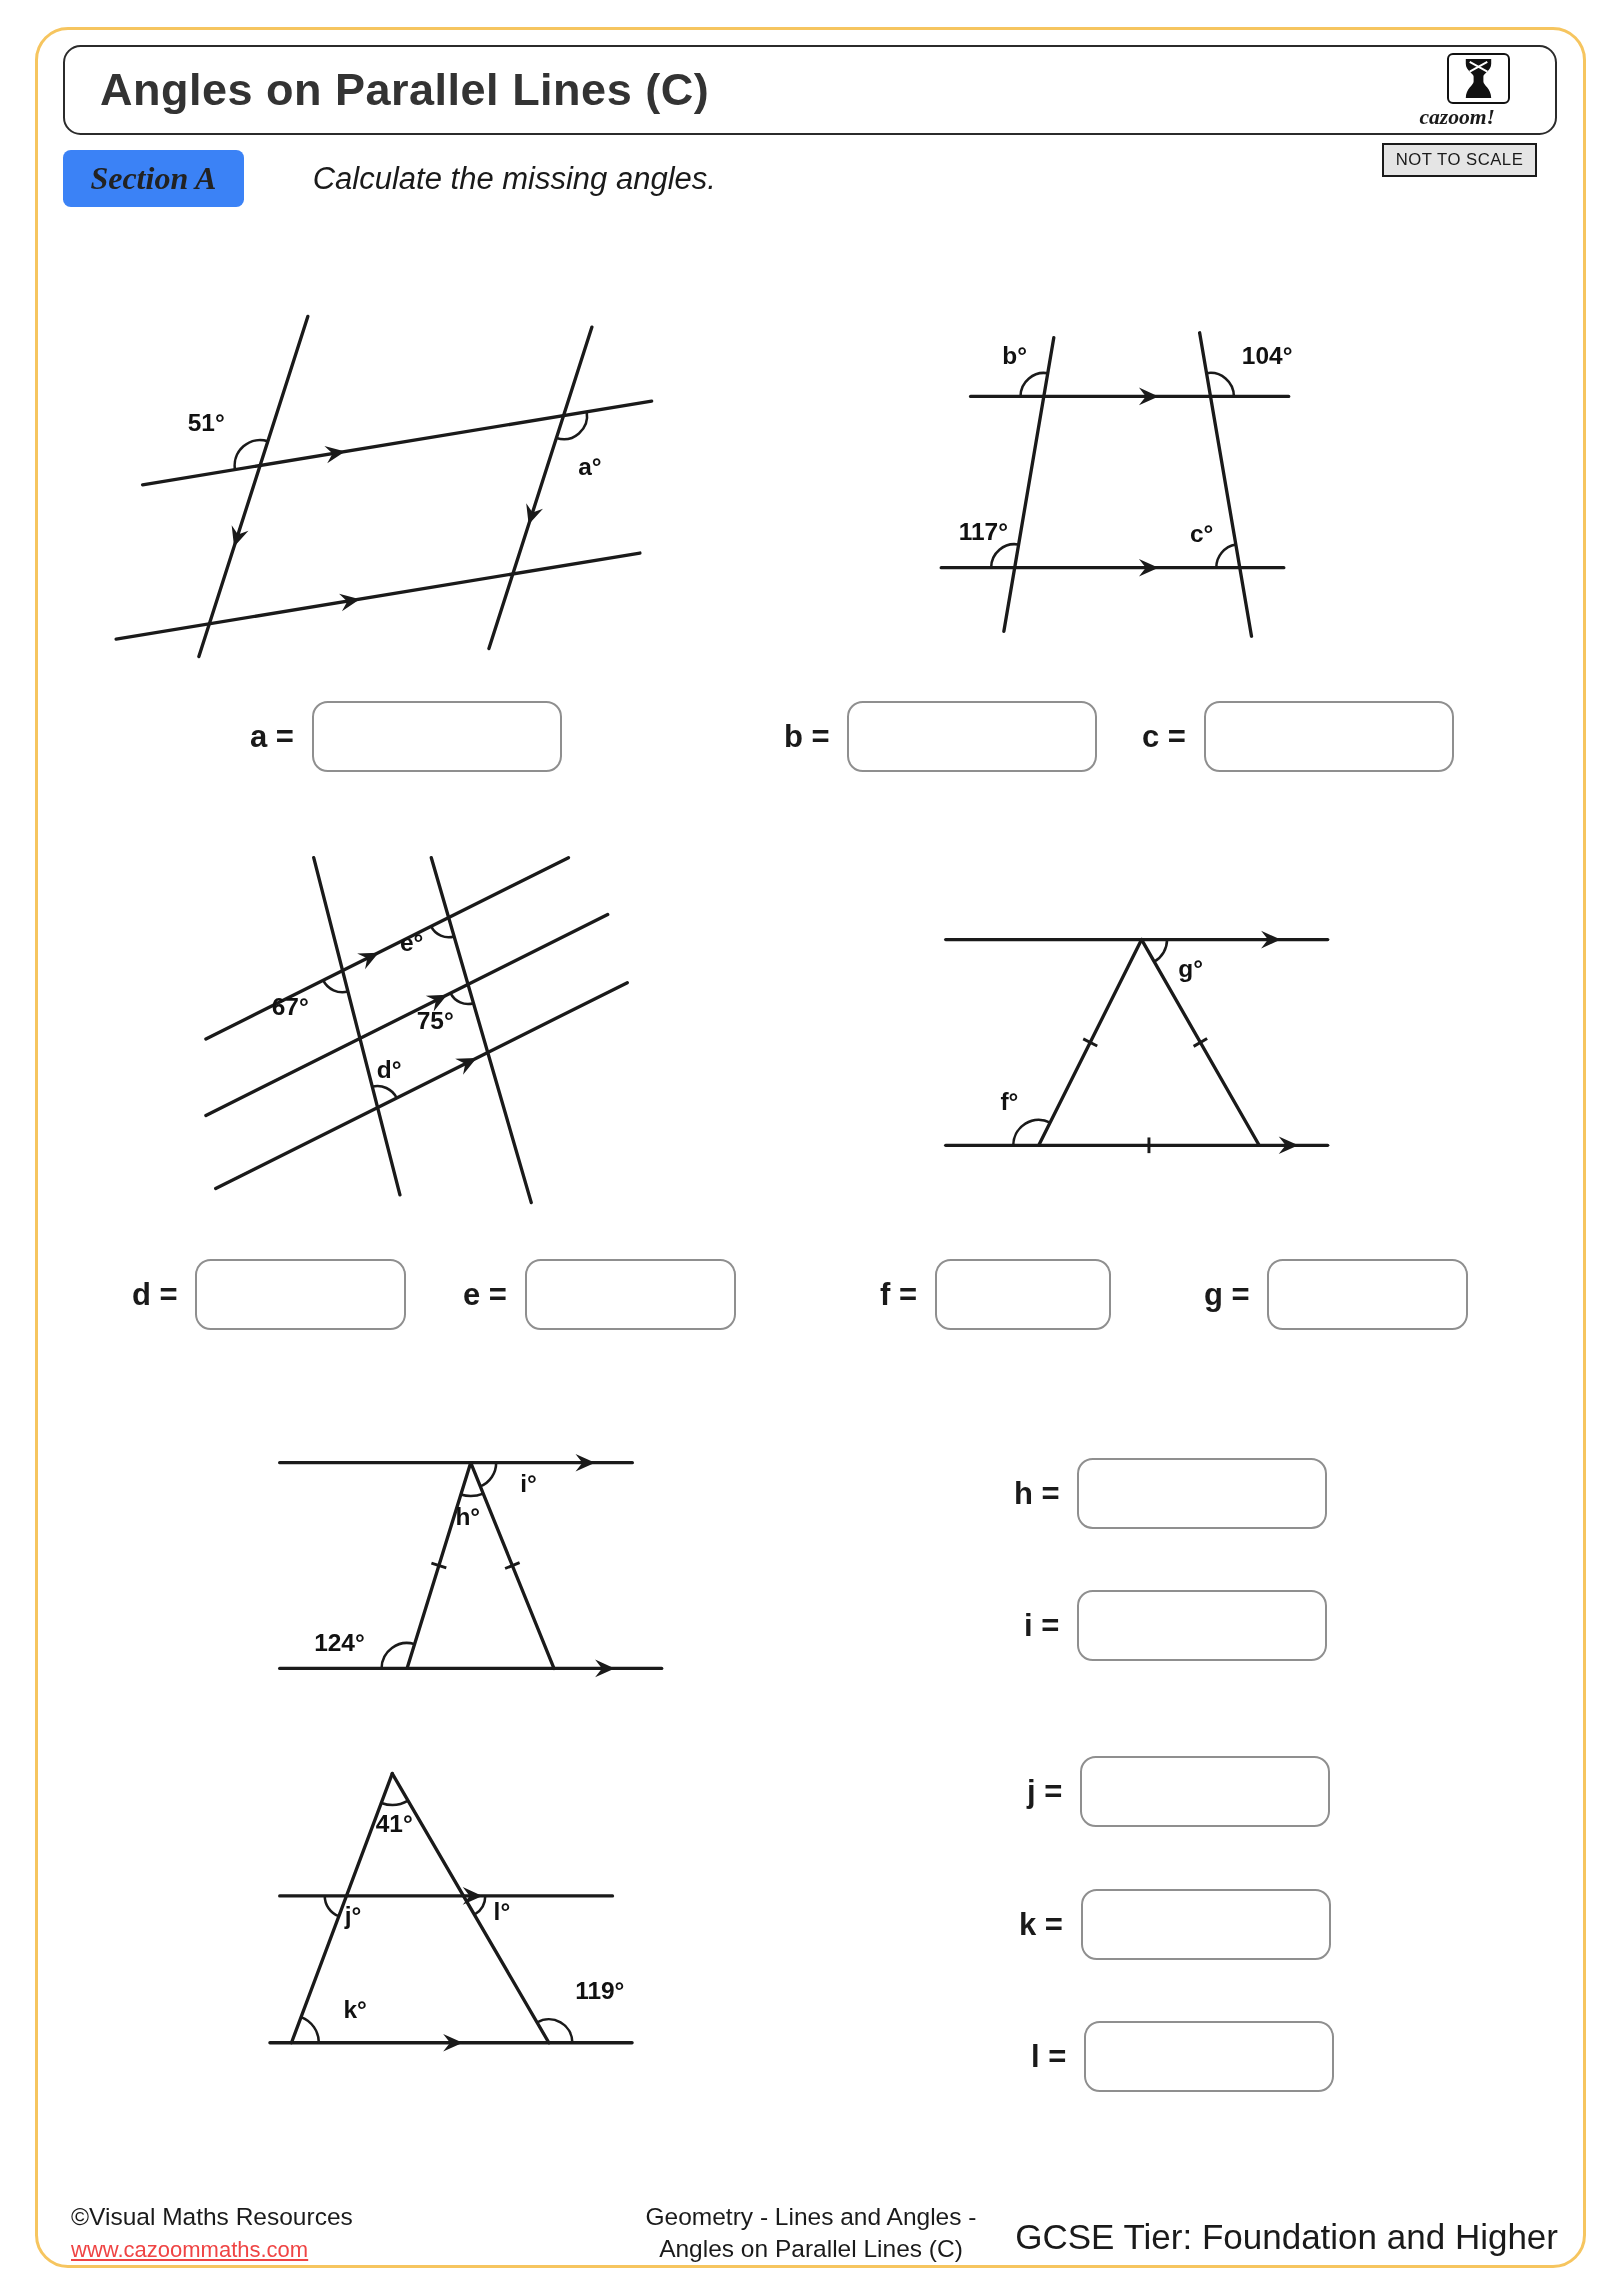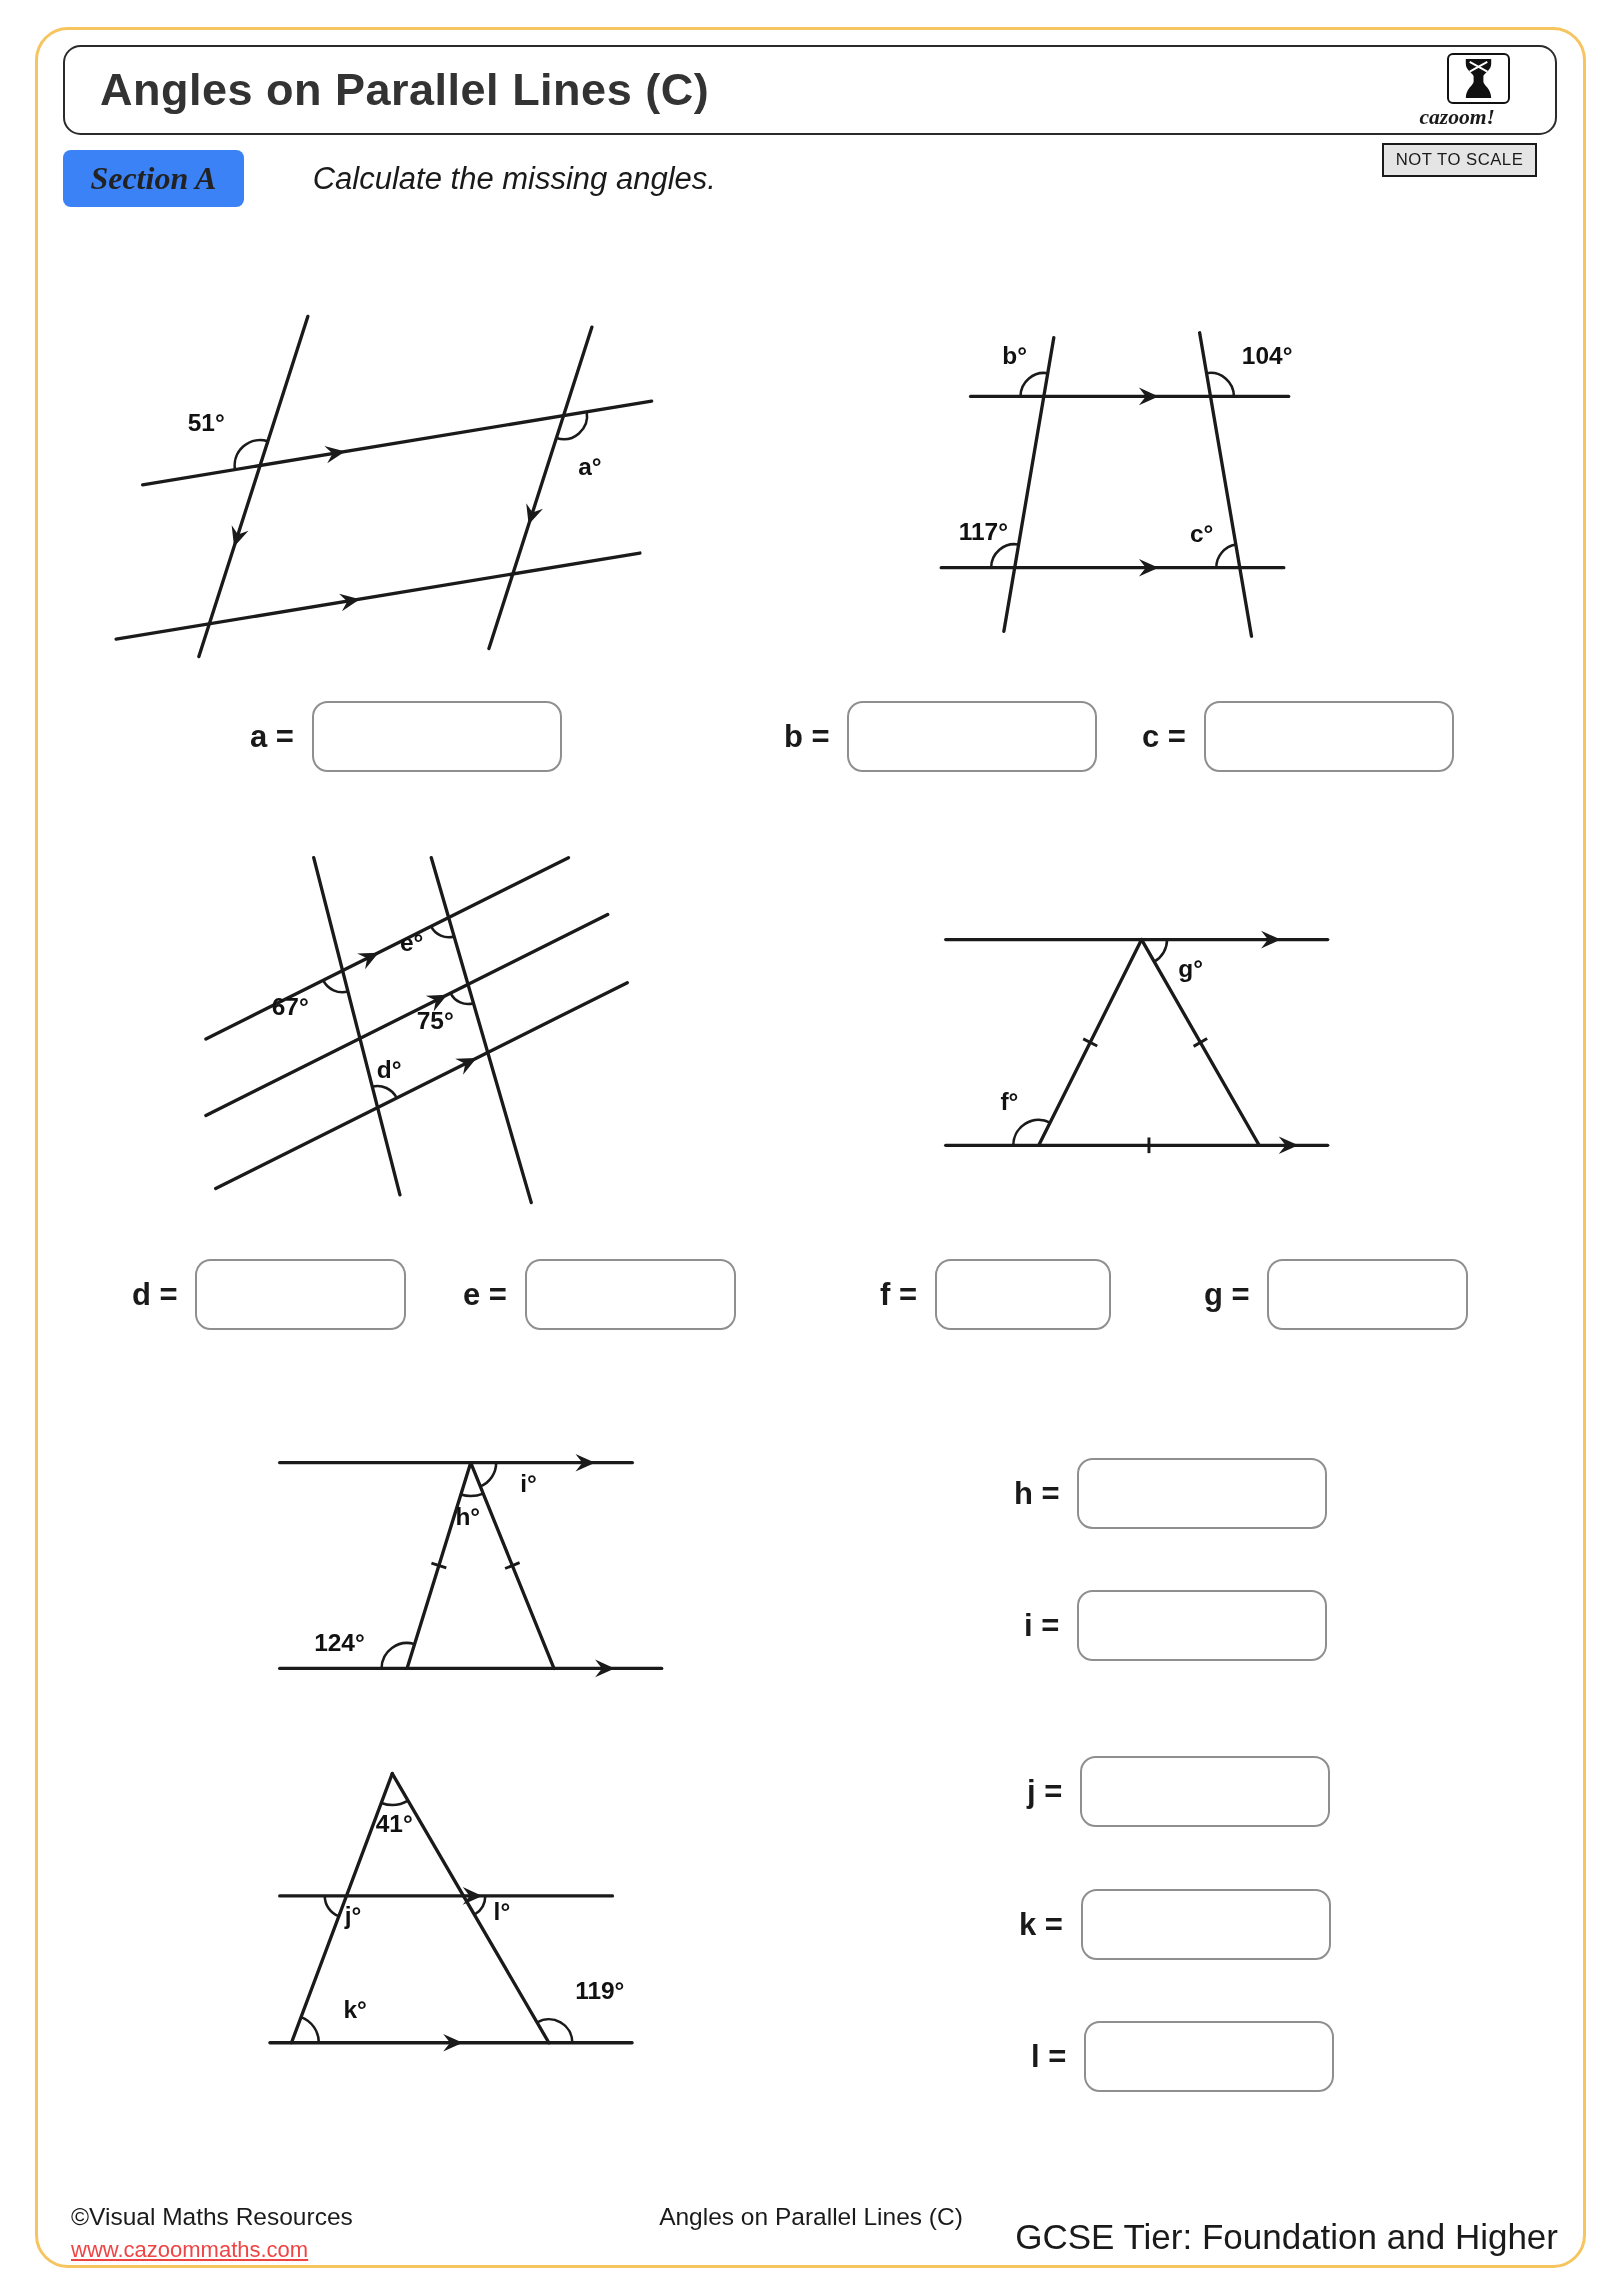--- a/index.html
+++ b/index.html
@@ -309,18 +309,19 @@
   <div class="answer" style="left:1031px; top:2021px;">
     <span class="answer-label">l =</span>
     <span class="answer-box"></span>
   </div>
 
   <div class="footer-left">
     <div>©Visual Maths Resources</div>
     <a href="#" class="footer-link">www.cazoommaths.com</a>
   </div>
   <div class="footer-center">
+    <div>Geometry - Lines and Angles -</div>
     <div>Angles on Parallel Lines (C)</div>
   </div>
   <div class="footer-right">GCSE Tier: Foundation and Higher</div>
 
 </div>
 
 
 </body></html>

